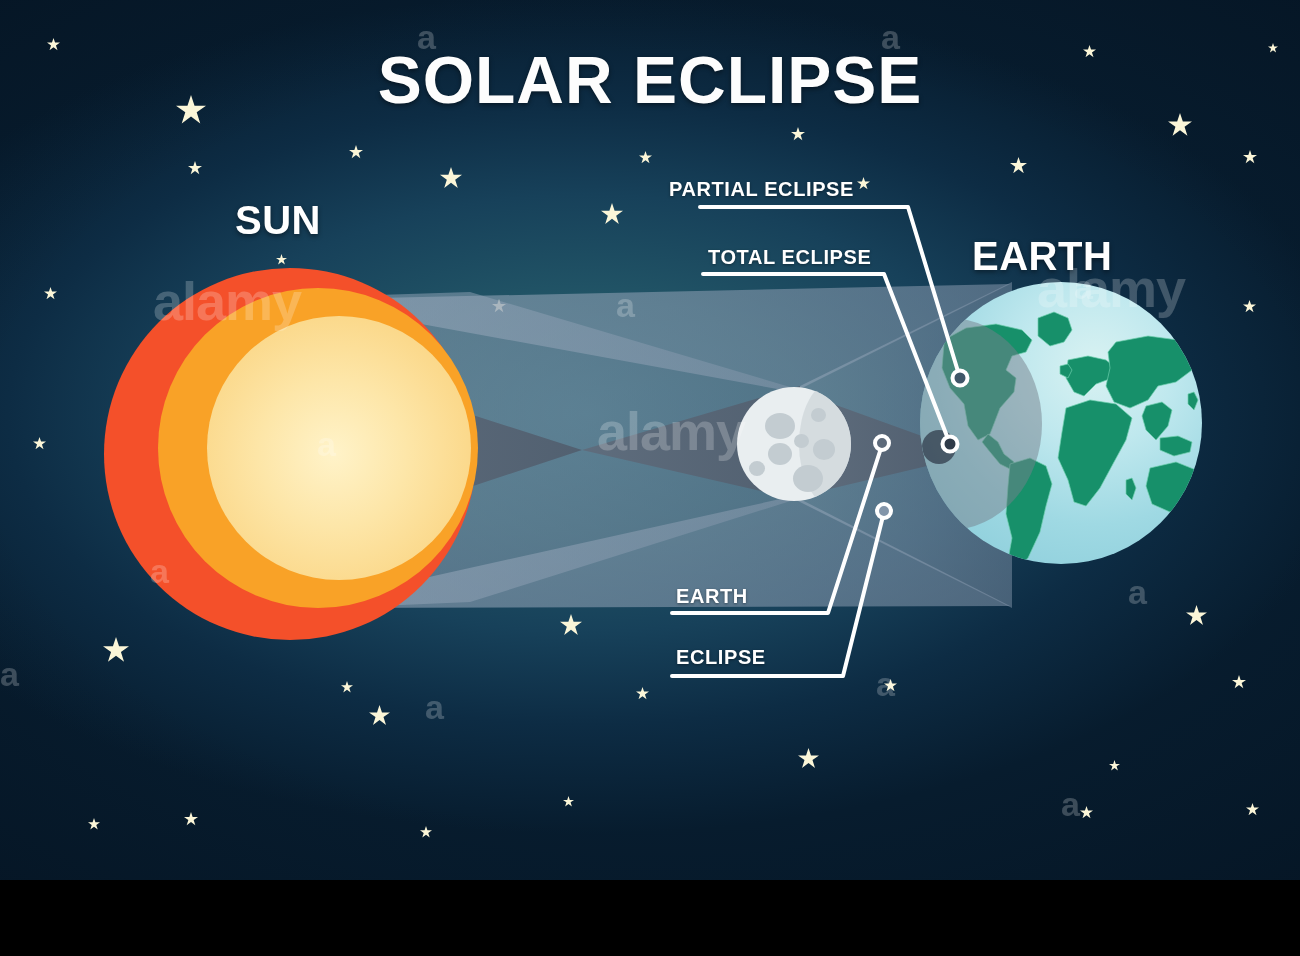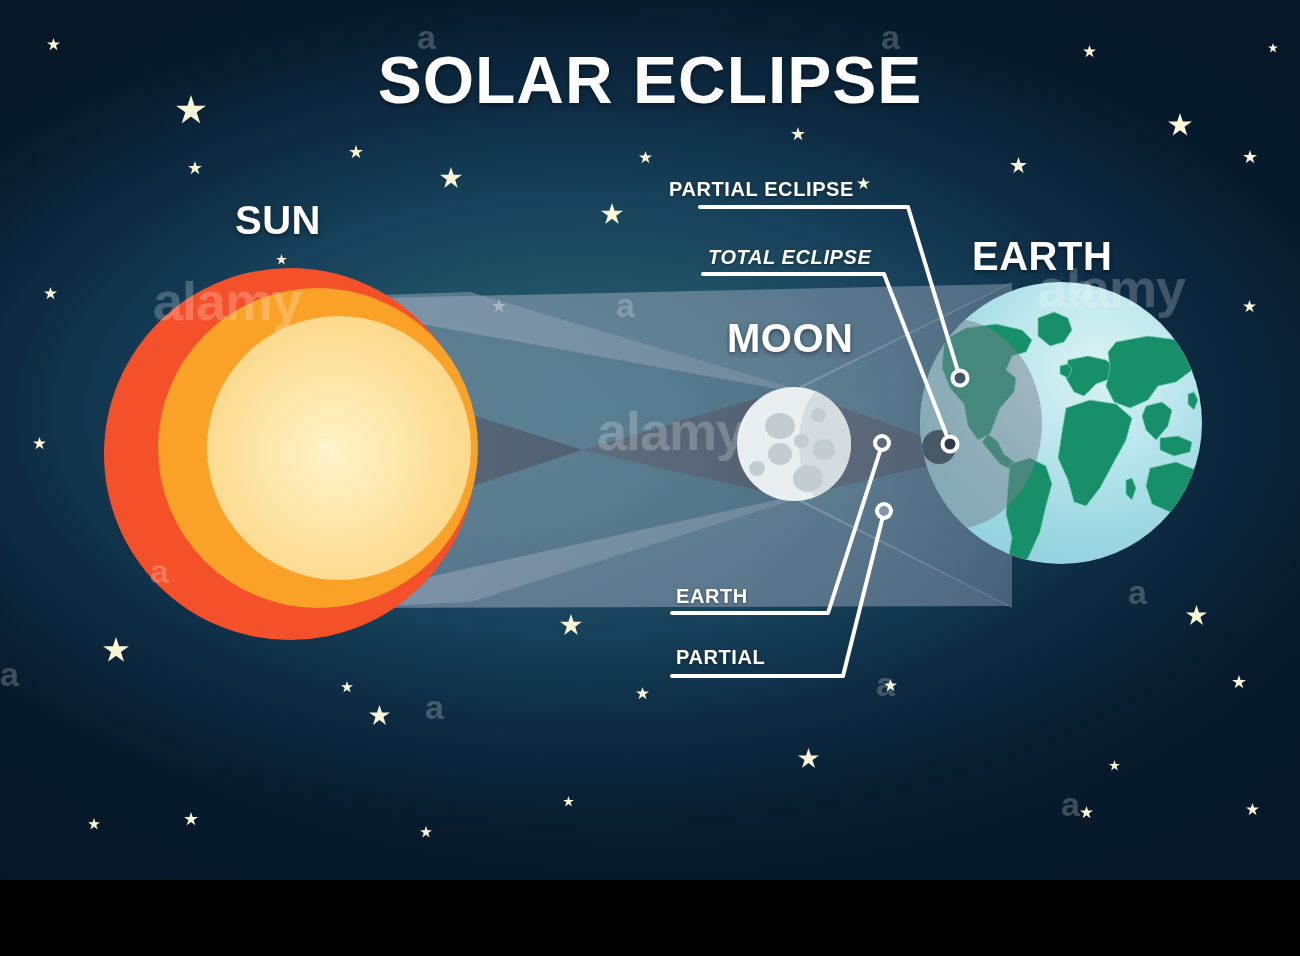--- a/index.html
+++ b/index.html
@@ -100,21 +100,21 @@
   #lbl-moon{ left:727px; top:316px; }
   #lbl-earth{ left:972px; top:234px; }
 
   
   .callout{
     position:absolute; font-size:20px; font-weight:bold; color:#ffffff;
     letter-spacing:.6px; z-index:9; white-space:nowrap;
     text-shadow:0 1px 3px rgba(0,0,0,.4);
   }
   #lbl-partial { left:669px; top:178px; }
-  #lbl-total   { left:708px; top:246px;font-style:italic; }
+  #lbl-total   { left:708px; top:246px; }
   #lbl-umbra   { left:676px; top:585px; }
   #lbl-penumbra{ left:676px; top:646px; }
 
   #leaders{ position:absolute; left:0; top:0; width:1300px; height:880px; z-index:9; }
 
   
   .barzone{
     position:absolute; left:0; top:880px; width:1300px; height:76px; background:#000;
     z-index:20;
   }
@@ -255,27 +255,26 @@
       <circle cx="960" cy="378" r="7.5" fill="#3f5668" stroke="#ffffff" stroke-width="4"></circle>
       <circle cx="950" cy="444" r="7.5" fill="#2e3a48" stroke="#ffffff" stroke-width="4"></circle>
       <circle cx="882" cy="443" r="7.0" fill="#5d6a7a" stroke="#ffffff" stroke-width="4"></circle>
       <circle cx="884" cy="511" r="7.0" fill="#8295a9" stroke="#ffffff" stroke-width="4"></circle>
     </g>
   </svg>
 
   <div class="title">SOLAR ECLIPSE</div>
 
   <div class="body-label" id="lbl-sun">SUN</div>
-  <div class="body-label" id="lbl-moon">MOON</div>
   <div class="body-label" id="lbl-earth">EARTH</div>
 
   <div class="callout" id="lbl-partial">PARTIAL ECLIPSE</div>
   <div class="callout" id="lbl-total">TOTAL ECLIPSE</div>
   <div class="callout" id="lbl-umbra">EARTH</div>
-  <div class="callout" id="lbl-penumbra">PARTIAL</div>
+  <div class="callout" id="lbl-penumbra">ECLIPSE</div>
 
   <div id="wm-layer">
       <div class="wm wm-a" style="left: 417px; top: 18px;">a</div>
       <div class="wm wm-a" style="left: 881px; top: 18px;">a</div>
       <div class="wm wm-full" style="left: 153px; top: 270px;">alamy</div>
       <div class="wm wm-a" style="left: 616px; top: 286px;">a</div>
       <div class="wm wm-a" style="left: 1074px; top: 268px;">a</div>
       <div class="wm wm-a" style="left: 150px; top: 552px;">a</div>
       <div class="wm wm-full" style="left: 597px; top: 400px;">alamy</div>
       <div class="wm wm-full" style="left: 1037px; top: 257px;">alamy</div>

